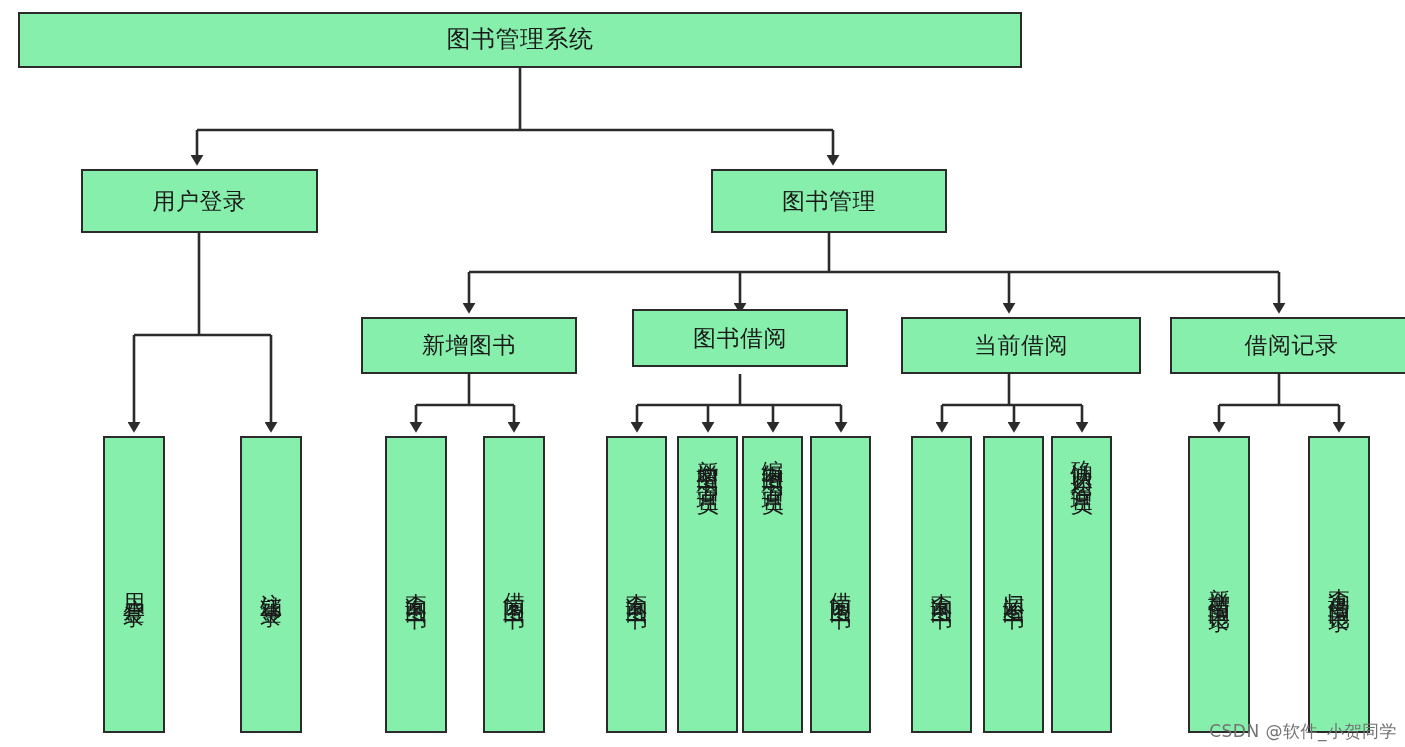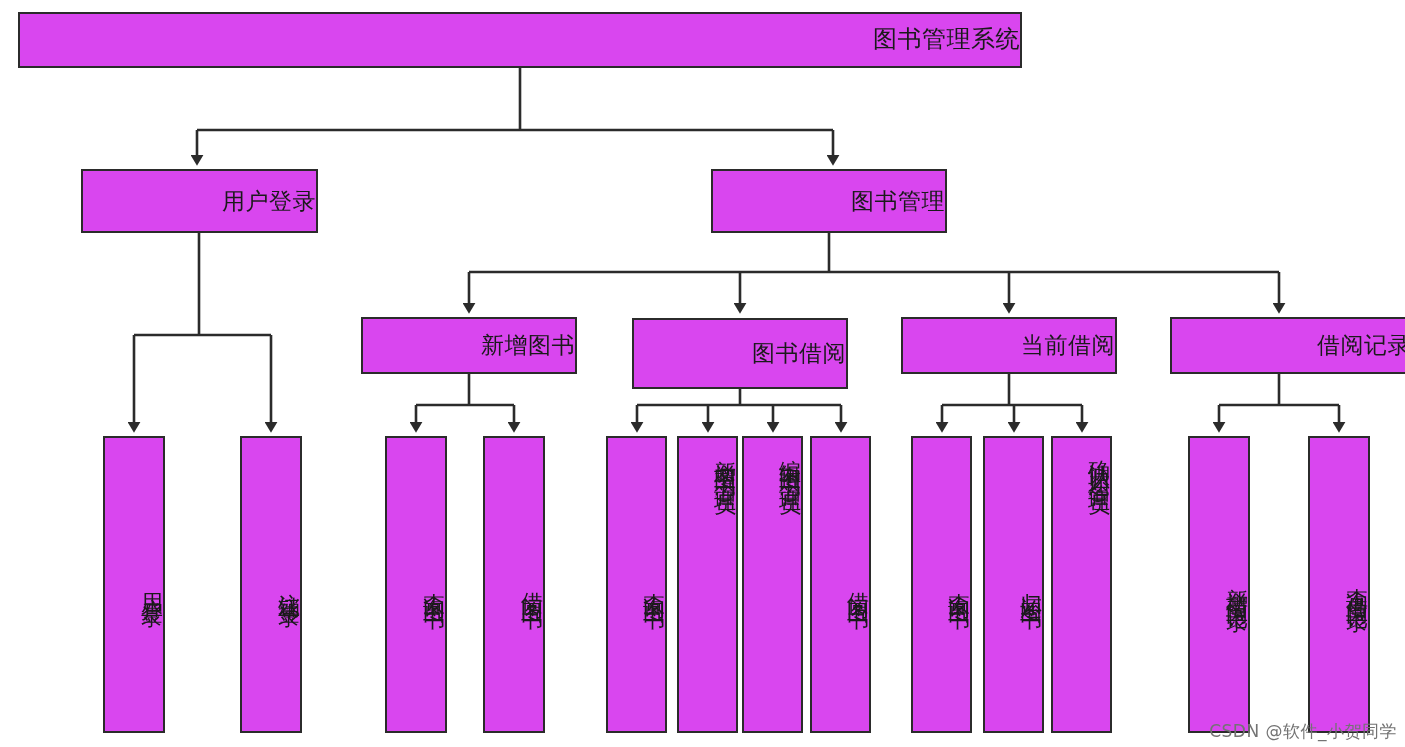--- a/index.html
+++ b/index.html
@@ -23,24 +23,24 @@
     left: 0;
     top: 0;
     width: 1405px;
     height: 747px;
     pointer-events: none;
   }
   .node {
     position: absolute;
     box-sizing: border-box;
     border: 2.5px solid #2b2b2b;
-    background: #d946ef;
+    background: #86efac;
     display: flex;
     align-items: center;
-    justify-content: flex-end;
+    justify-content: center;
     color: #1a1a1a;
     line-height: 1.15;
   }
   .node .lbl {
     display: block;
     text-align: center;
     white-space: nowrap;
   }
   
   .node.horiz .lbl {
@@ -140,24 +140,24 @@
   <div class="node horiz" style="left: 81px; top: 169px; width: 237px; height: 64px;">
     <span class="lbl">用户登录</span>
   </div>
   <div class="node horiz" style="left: 711px; top: 169px; width: 236px; height: 64px;">
     <span class="lbl">图书管理</span>
   </div>
 
   <div class="node horiz" style="left: 361px; top: 317px; width: 216px; height: 57px;">
     <span class="lbl">新增图书</span>
   </div>
-  <div class="node horiz" style="left: 632px; top: 318px; width: 216px; height: 71px;">
+  <div class="node horiz" style="left: 632px; top: 309px; width: 216px; height: 58px;">
     <span class="lbl">图书借阅</span>
   </div>
-  <div class="node horiz" style="left: 901px; top: 317px; width: 216px; height: 57px;">
+  <div class="node horiz" style="left: 901px; top: 317px; width: 240px; height: 57px;">
     <span class="lbl">当前借阅</span>
   </div>
   <div class="node horiz" style="left: 1170px; top: 317px; width: 243px; height: 57px;">
     <span class="lbl">借阅记录</span>
   </div>
 
   <div class="node vert mid" style="left: 103px; top: 436px; width: 62px; height: 297px;">
     <span class="lbl">用户登录</span>
   </div>
   <div class="node vert mid" style="left: 240px; top: 436px; width: 62px; height: 297px;">

